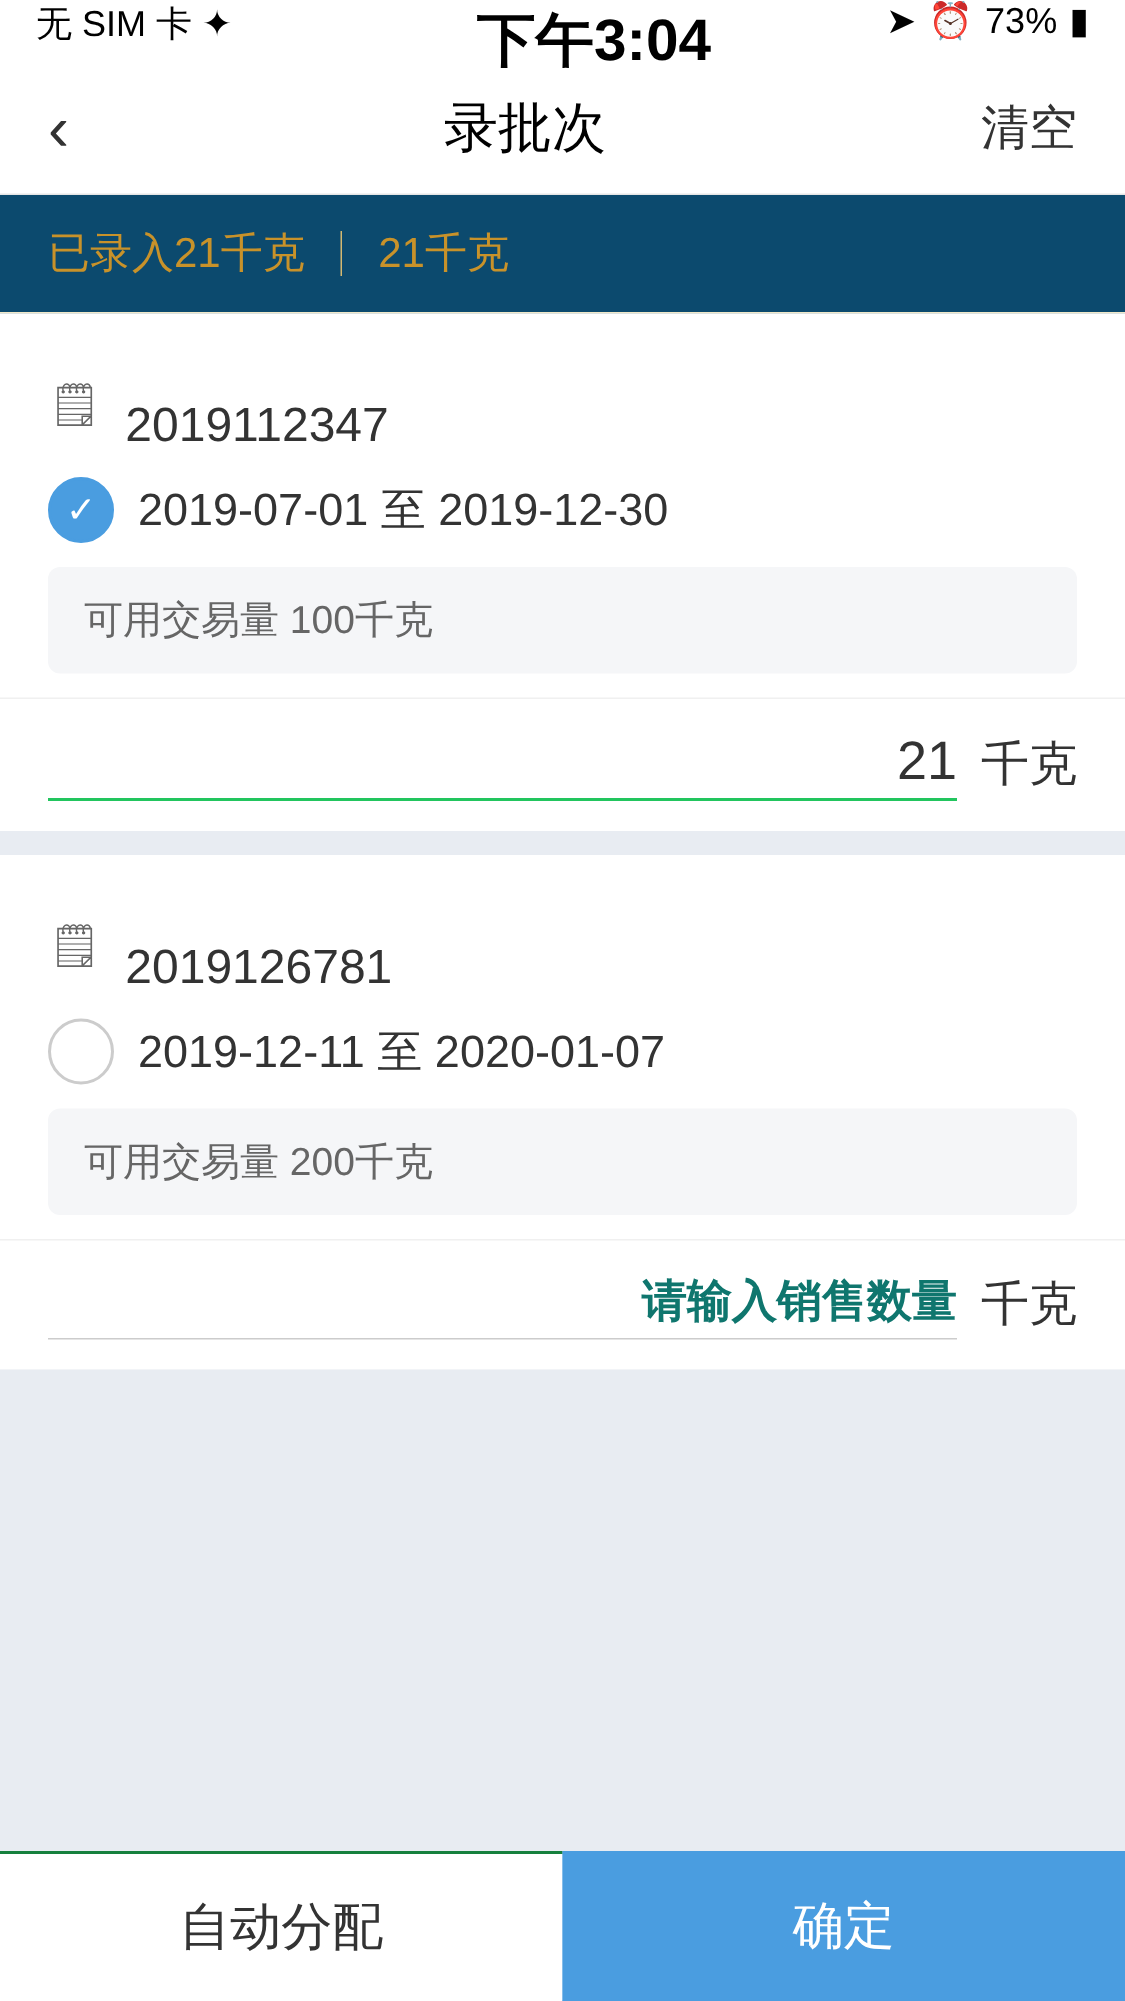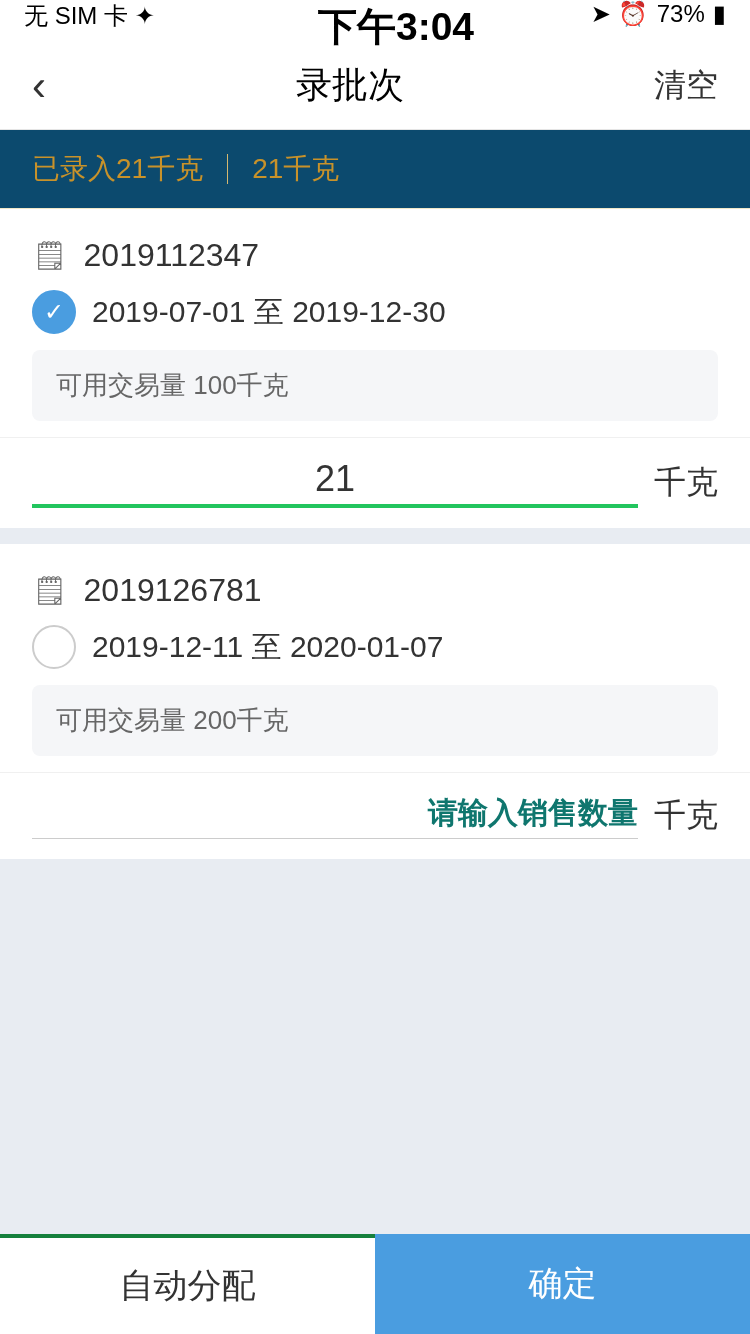--- a/index.html
+++ b/index.html
@@ -101,20 +101,21 @@
     .batch-header {
       display: flex;
       align-items: center;
       gap: 16px;
       padding: 28px 32px 16px 32px;
     }
     .batch-id {
       font-size: 32px;
       color: #333;
       font-weight: 500;
+      margin-top: 28px;
     }
     .batch-id-icon {
       color: #666;
       font-size: 28px;
     }
     .batch-date-row {
       display: flex;
       align-items: center;
       padding: 0 32px 16px 32px;
       gap: 16px;
@@ -213,21 +214,21 @@
       position: fixed;
       bottom: 0;
       left: 0;
     }
     .btn-auto {
       flex: 1;
       background: #fff;
       font-size: 34px;
       color: #333;
       border: none;
-      border-top: 4px solid #15803d;
+      border-top: 2px solid #15803d;
       cursor: pointer;
       display: flex;
       align-items: center;
       justify-content: center;
     }
     .btn-confirm {
       flex: 1;
       background: #4a9de0;
       font-size: 34px;
       color: #fff;
@@ -278,21 +279,21 @@
       <span class="batch-id">2019112347</span>
     </div>
     <div class="batch-date-row">
       <div class="radio-circle checked">
         <span class="radio-check">✓</span>
       </div>
       <span class="batch-date">2019-07-01 至 2019-12-30</span>
     </div>
     <div class="avail-bar">可用交易量 100千克</div>
     <div class="quantity-row">
-      <div style="flex:1; border-bottom: 4px solid #22c55e; text-align: center; padding-bottom: 4px;">
+      <div style="flex:1; border-bottom: 2px solid #22c55e; text-align: right; padding-bottom: 4px;">
         <span class="quantity-value">21</span>
       </div>
       <span class="quantity-unit">千克</span>
     </div>
   </div>
 
   <div class="section-separator"></div>
 
   <div class="batch-card">
     <div class="batch-header">

